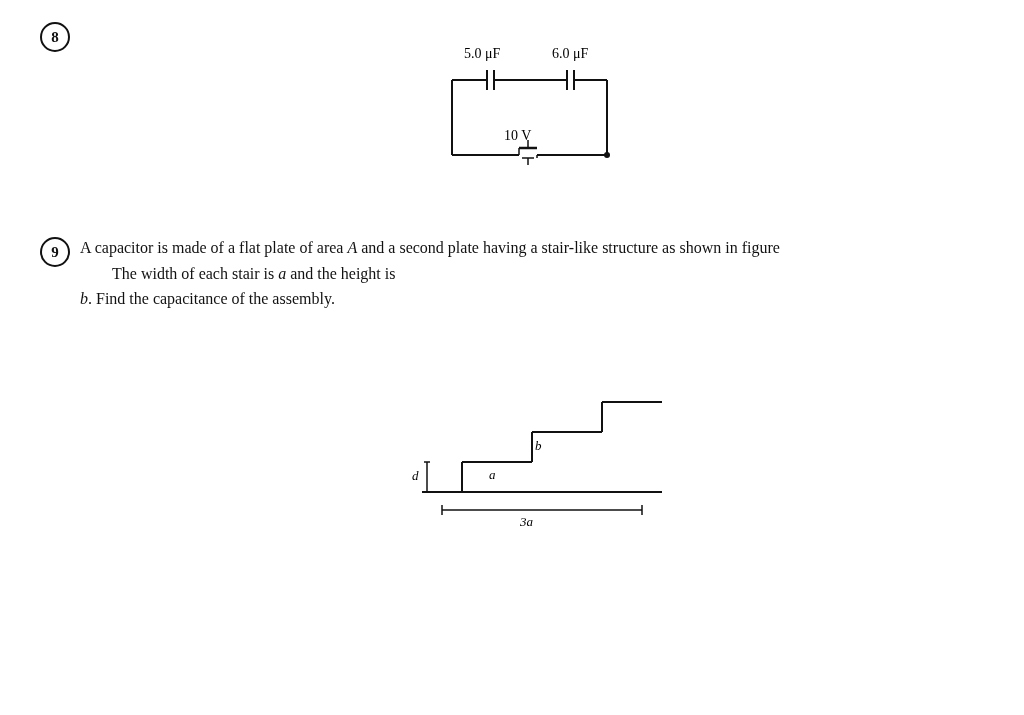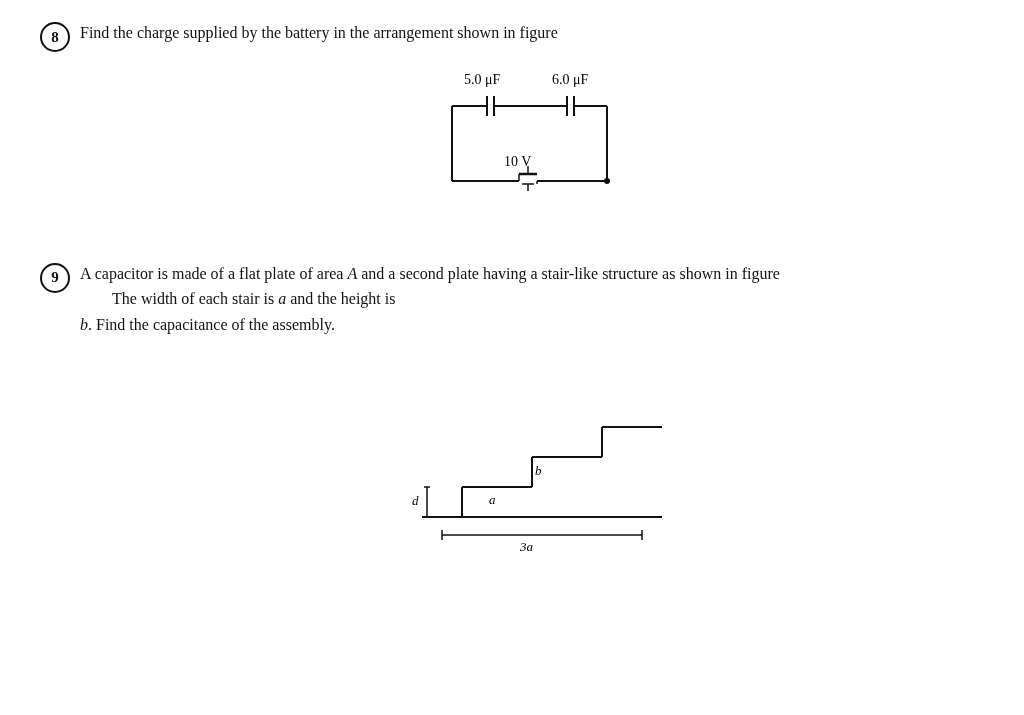--- a/index.html
+++ b/index.html
@@ -54,23 +54,20 @@
     svg text {
       font-family: 'Times New Roman', Times, serif;
     }
   </style>
 </head>
 <body>
 
 <div class="problem">
   <div class="problem-number">8</div>
   <div class="problem-content">
-    <div class="problem-text">
-      Find the charge supplied by the battery in the arrangement shown in figure
-    </div>
 
     <div class="figure-area">
       <svg width="220" height="155" viewBox="0 0 220 155">
 
         <text x="42" y="18" font-size="14" font-family="Times New Roman">5.0 μF</text>
 
         <text x="130" y="18" font-size="14" font-family="Times New Roman">6.0 μF</text>
 
         <line x1="30" y1="40" x2="65" y2="40" stroke="#111" stroke-width="2"></line>
 

